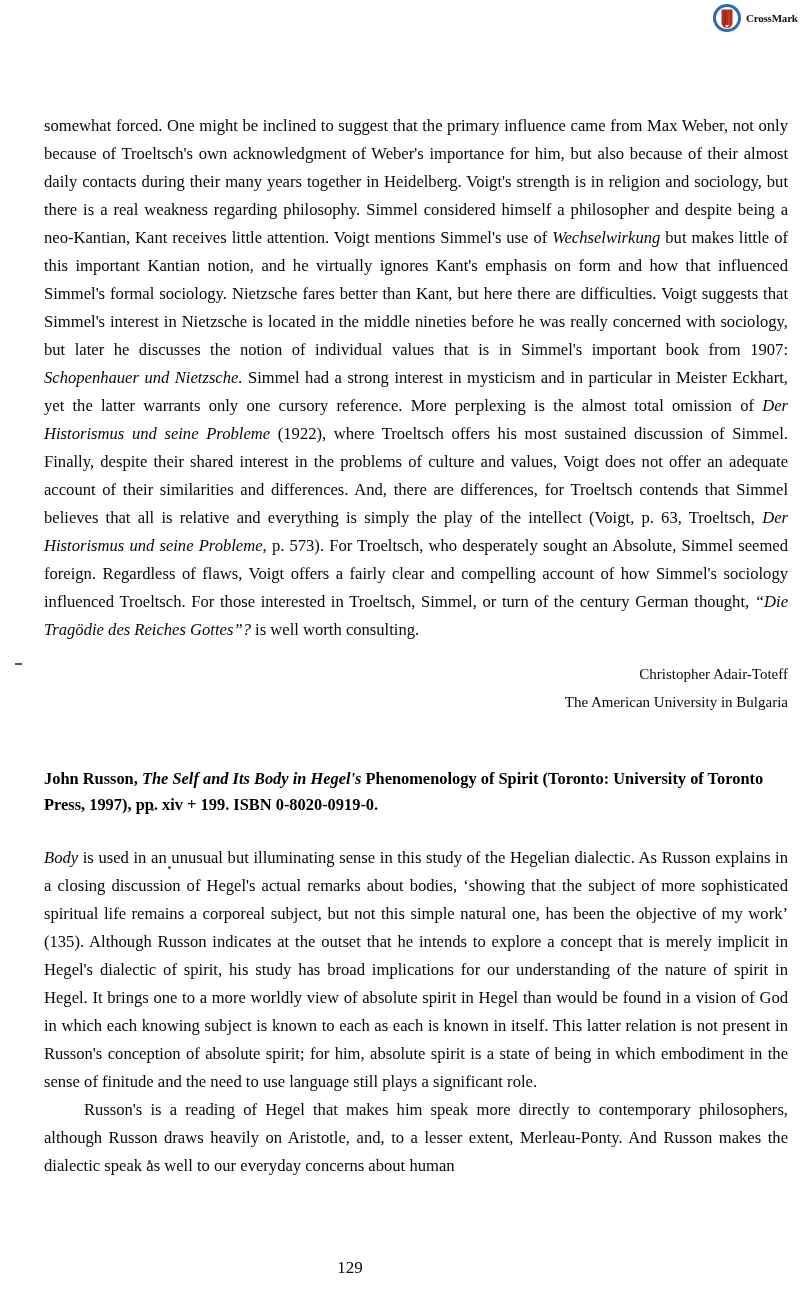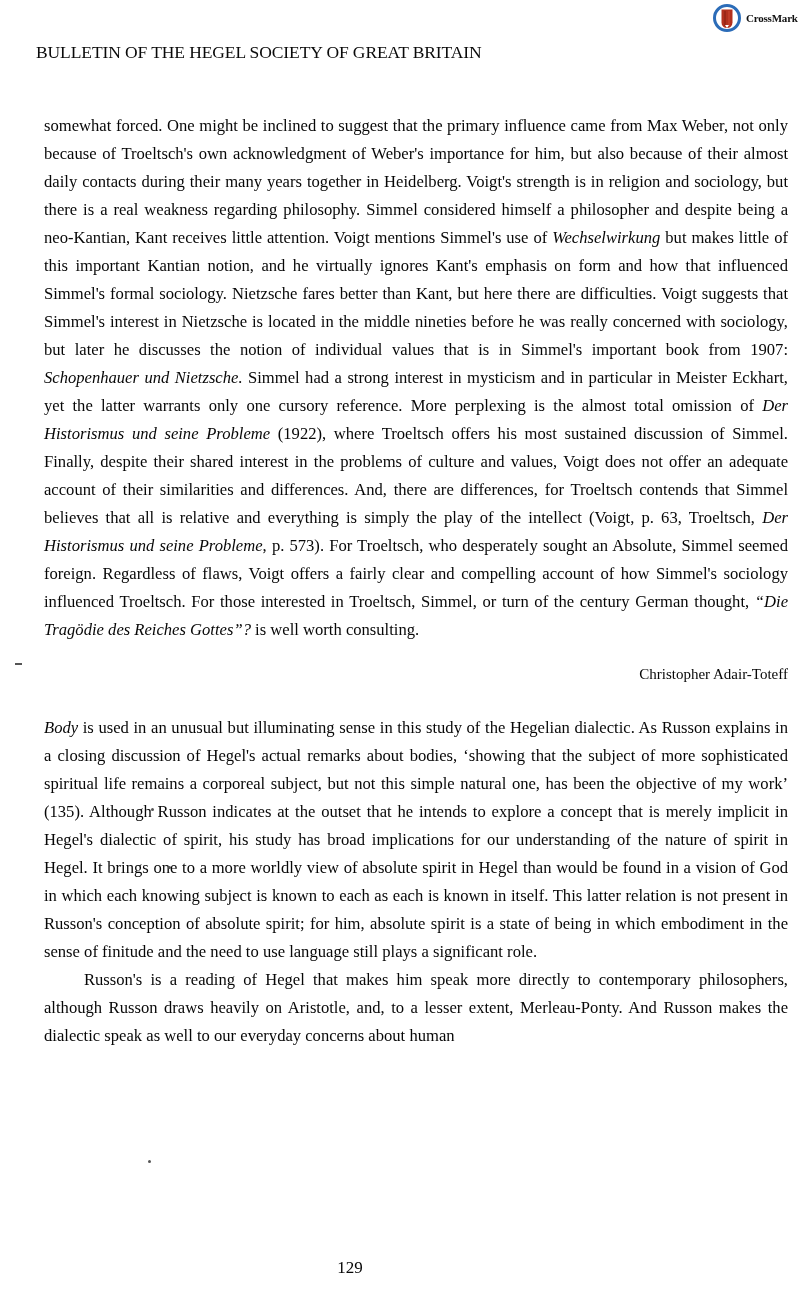--- a/index.html
+++ b/index.html
@@ -130,30 +130,31 @@
     <svg class="crossmark-mark" viewBox="0 0 60 60" aria-hidden="true">
       <circle cx="30" cy="30" r="25" fill="#ffffff" stroke="#2b6cb8" stroke-width="6"></circle>
       <path d="M19 13 h22 v26 a11 11 0 0 1 -11 11 a11 11 0 0 1 -11 -11 z" fill="#b2301d"></path>
       <path d="M24 16 h4 v30 h-4 z" fill="#7e1d10" opacity="0.45"></path>
       <path d="M32 16 h4 v30 h-4 z" fill="#d9543c" opacity="0.35"></path>
       <path d="M26 44 l4 6 l4 -6 z" fill="#ffffff"></path>
     </svg>
     <span class="crossmark-label">CrossMark</span>
   </div>
 
-  <div class="running-head">BULLETIN OF THE HEGEL SOCIETY OF GREAT BRITAIN</div>
 
   <div class="content">
 
     <p class="body-text"><span>somewhat forced. One might be inclined to suggest that the primary influence came from Max Weber, not only because of Troeltsch's own acknowledgment of Weber's importance for him, but also because of their almost daily contacts during their many years together in Heidelberg. Voigt's strength is in religion and sociology, but there is a real weakness regarding philosophy. Simmel considered himself a philosopher and despite being a neo-Kantian, Kant receives little attention. Voigt mentions Simmel's use of </span><i>Wechselwirkung</i><span> but makes little of this important Kantian notion, and he virtually ignores Kant's emphasis on form and how that influenced Simmel's formal sociology. Nietzsche fares better than Kant, but here there are difficulties. Voigt suggests that Simmel's interest in Nietzsche is located in the middle nineties before he was really concerned with sociology, but later he discusses the notion of individual values that is in Simmel's important book from 1907: </span><i>Schopenhauer und Nietzsche.</i><span> Simmel had a strong interest in mysticism and in particular in Meister Eckhart, yet the latter warrants only one cursory reference. More perplexing is the almost total omission of </span><i>Der Historismus und seine Probleme</i><span> (1922), where Troeltsch offers his most sustained discussion of Simmel. Finally, despite their shared interest in the problems of culture and values, Voigt does not offer an adequate account of their similarities and differences. And, there are differences, for Troeltsch contends that Simmel believes that all is relative and everything is simply the play of the intellect (Voigt, p. 63, Troeltsch, </span><i>Der Historismus und seine Probleme</i><span>, p. 573). For Troeltsch, who desperately sought an Absolute, Simmel seemed foreign. Regardless of  flaws, Voigt offers a fairly clear and compelling account of how Simmel's sociology influenced Troeltsch. For those interested in Troeltsch, Simmel, or turn of the century German thought, </span><i>“Die Tragödie des Reiches Gottes”?</i><span> is well worth consulting.</span></p>
 
     <div class="signature">
       <div>Christopher Adair-Toteff</div>
+      <div>The American University in Bulgaria</div>
     </div>
 
+    <div class="ref-heading"><span>John Russon, </span><i>The Self and Its Body in Hegel's</i><span> Phenomenology of Spirit (Toronto: University of Toronto Press, 1997), pp. xiv + 199. ISBN 0-8020-0919-0.</span></div>
 
     <div class="review-body">
       <p class="body-text"><i>Body</i><span> is used in an unusual but illuminating sense in this study of the Hegelian dialectic. As Russon explains in a closing discussion of Hegel's actual remarks about bodies, ‘showing that the subject of more sophisticated spiritual life remains a corporeal subject, but not this simple natural one, has been the objective of my work’ (135). Although Russon indicates at the outset that he intends to explore a concept that is merely implicit in Hegel's dialectic of spirit, his study has broad implications for our understanding of the nature of spirit in Hegel. It brings one to a more worldly view of absolute spirit in Hegel than would be found in a vision of God in which each knowing subject is known to each as each is known in itself. This latter relation is not present in Russon's conception of absolute spirit; for him, absolute spirit is a state of being in which embodiment in the sense of finitude and the need to use language still plays a significant role.</span></p>
       <p class="body-text indent">Russon's is a reading of Hegel that makes him speak more directly to contemporary philosophers, although Russon draws heavily on Aristotle, and, to a lesser extent, Merleau-Ponty. And Russon makes the dialectic speak as well to our everyday concerns about human</p>
     </div>
 
   </div>
 
   <span class="speck" style="left:143px; top:808px; width:3px; height:3px;"></span>
   <span class="speck" style="left:160px; top:866px; width:3px; height:3px;"></span>

